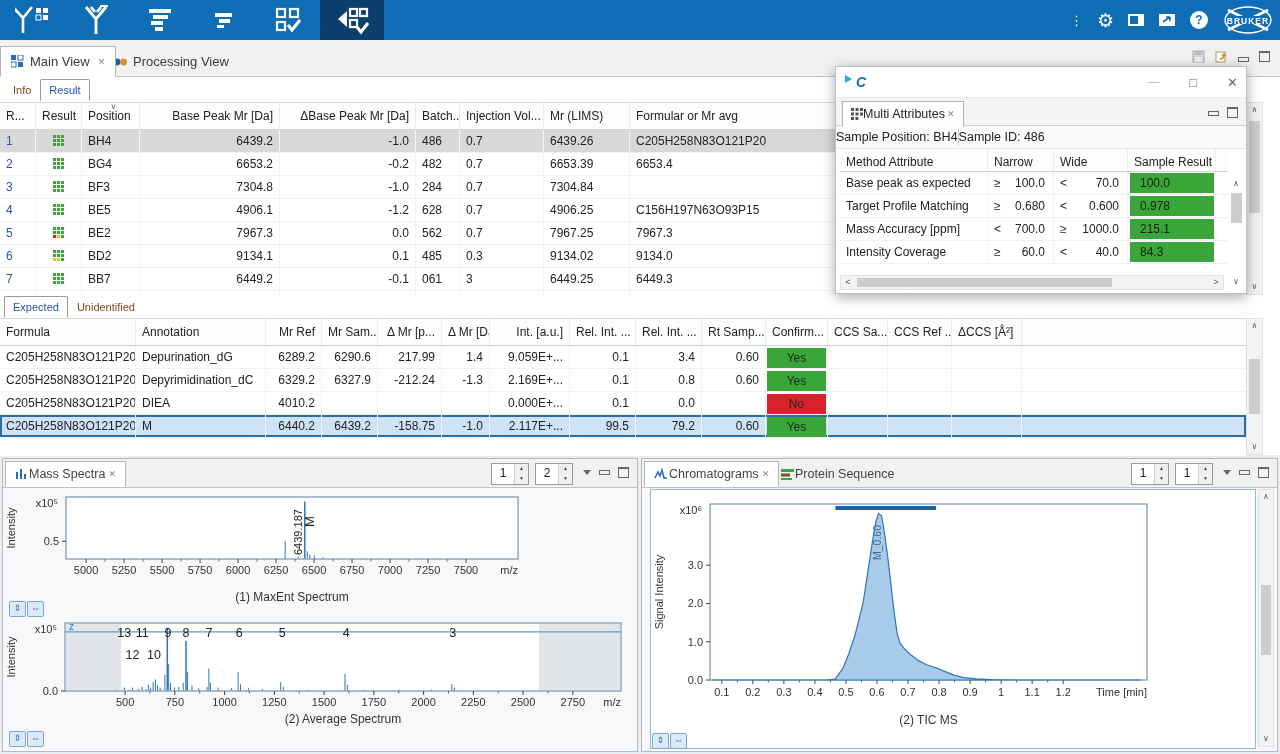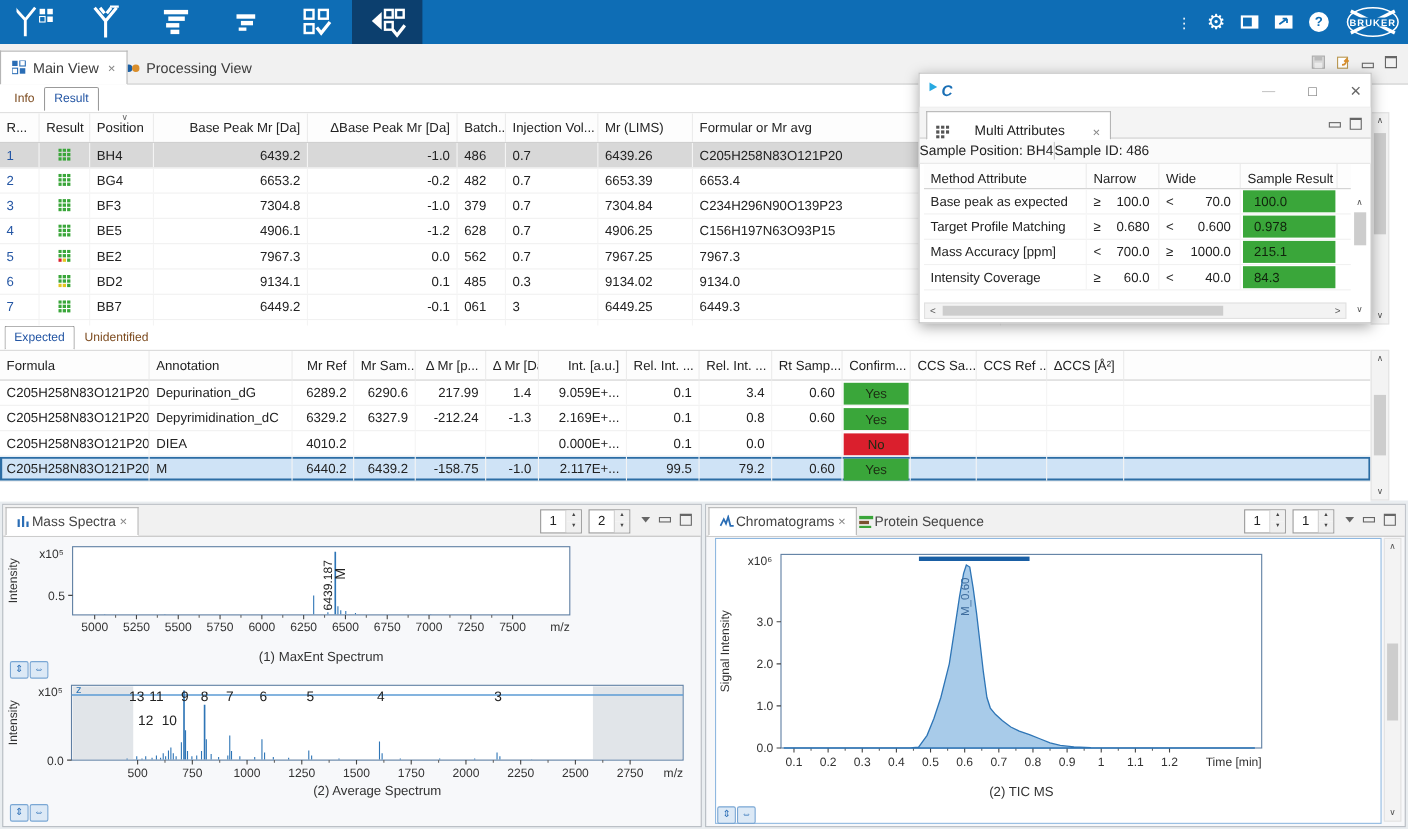--- a/index.html
+++ b/index.html
@@ -44,21 +44,21 @@
   .hscroll{position:absolute;height:15px;background:#f3f3f3;border:1px solid #e1e1e1;box-sizing:border-box}
   .hsa{position:absolute;top:0;width:14px;text-align:center;font-size:9px;color:#555;line-height:13px}
   .hsthumb{position:absolute;top:2px;height:9px;background:#cdcdcd}
   
   #attrwin{position:absolute;left:835px;top:66px;width:410px;height:226px;background:#fff;border:1px solid #bfbfbf;
            box-shadow:0 3px 12px rgba(0,0,0,.35);z-index:10}
   #attr-title{height:30px;display:flex;align-items:center;padding:0 8px;border-bottom:1px solid #ececec}
   #attr-controls{margin-left:auto;display:flex;gap:30px;align-items:center;color:#666}
   #attr-tabbar{height:27px;background:#f4f4f4;border-bottom:1px solid #cfcfcf;position:relative}
   .atab{position:absolute;left:6px;top:3px;height:24px;background:#fff;border:1px solid #b5b5b5;border-bottom:1px solid #fff;
-        display:flex;align-items:flex-end;gap:23px;padding:0 8px;font-size:12.5px}
+        display:flex;align-items:center;gap:0;padding:0 8px;font-size:12.5px}
   #attr-minmax{position:absolute;right:8px;top:8px;display:flex;gap:8px}
   #attr-info{height:22px;display:flex;align-items:center;gap:0;background:#fafafa;border-bottom:1px solid #e6e6e6;font-size:12.5px}
   #attr-info .seg{padding:0 0}
   #attr-info .sep{width:1px;height:16px;background:#c9c9c9}
   #attr-table{position:relative;margin-left:4px;width:388px}
   #attr-table .thead,#attr-table .trow{grid-template-columns:148px 66px 74px 88px}
   .opcell{display:flex;justify-content:space-between;padding:0 8px 0 6px;line-height:22px;border-right:1px solid #f4f4f4}
   .rescell{margin:1px 2px;line-height:20px;padding-left:10px;color:#10240c}
   
   .panel{position:absolute;top:458px;height:294px;background:#f7f8fa;border:1px solid #b4bac0;box-sizing:border-box}
@@ -275,24 +275,23 @@
               <rect x="0" y="4" width="3" height="3" fill="#3aa63a"></rect>
               <rect x="4" y="4" width="3" height="3" fill="#3aa63a"></rect>
               <rect x="8" y="4" width="3" height="3" fill="#3aa63a"></rect>
               <rect x="0" y="8" width="3" height="3" fill="#3aa63a"></rect>
               <rect x="4" y="8" width="3" height="3" fill="#3aa63a"></rect>
               <rect x="8" y="8" width="3" height="3" fill="#3aa63a"></rect>
             </svg></div>
           <div class="td">BF3</div>
           <div class="td ra">7304.8</div>
           <div class="td ra">-1.0</div>
-          <div class="td">379</div>
+          <div class="td">284</div>
           <div class="td">0.7</div>
           <div class="td">7304.84</div>
-          <div class="td">C234H296N90O139P23</div>
         </div>
         <div class="trow">
           <div class="td num">4</div>
           <div class="td ca"><svg width="12" height="12" style="margin-top: 5px;">
               <rect x="0" y="0" width="3" height="3" fill="#3aa63a"></rect>
               <rect x="4" y="0" width="3" height="3" fill="#3aa63a"></rect>
               <rect x="8" y="0" width="3" height="3" fill="#3aa63a"></rect>
               <rect x="0" y="4" width="3" height="3" fill="#3aa63a"></rect>
               <rect x="4" y="4" width="3" height="3" fill="#3aa63a"></rect>
               <rect x="8" y="4" width="3" height="3" fill="#3aa63a"></rect>

